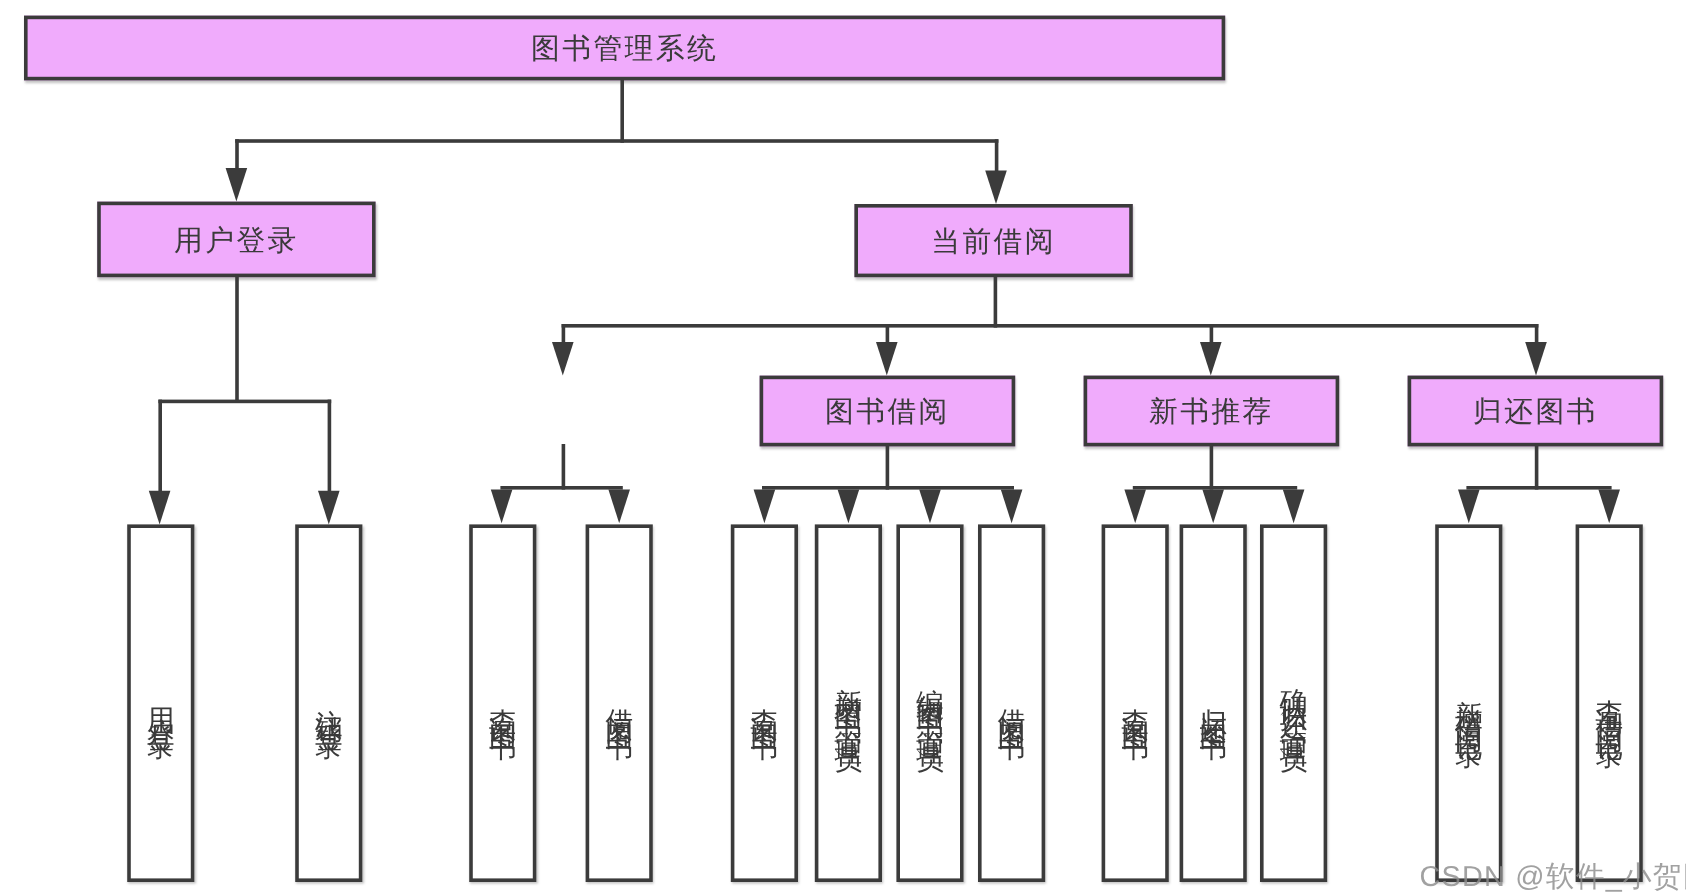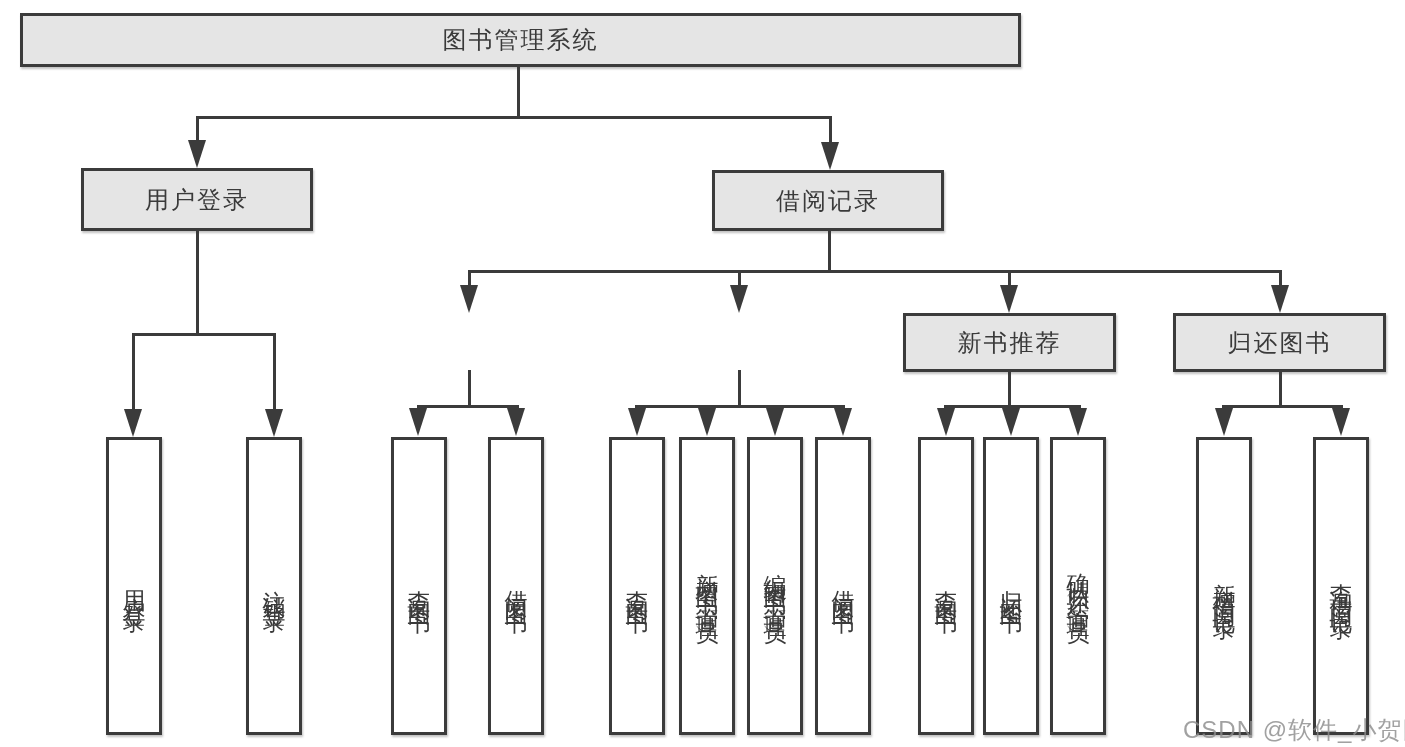--- a/index.html
+++ b/index.html
@@ -5,21 +5,21 @@
   html,body{margin:0;padding:0;background:#ffffff;}
   body{
     font-family:"Liberation Sans","DejaVu Sans",sans-serif;
     width:1405px;height:747px;position:relative;overflow:hidden;
     color:#3a3a3a;
   }
   .stage{position:absolute;left:0;top:0;width:1405px;height:747px;}
 
   
   .node{
-    position:absolute;background:#e5e5e5;border:3px solid #3b3b3b;
+    position:absolute;background:#f0abfc;border:3px solid #3b3b3b;
     box-sizing:border-box;display:flex;align-items:center;justify-content:center;
     box-shadow:1px 2px 2px rgba(120,120,120,0.45);
   }
   .node .lbl{font-size:24px;letter-spacing:2px;color:#3a3a3a;white-space:nowrap;}
   .leaf{
     position:absolute;background:#ffffff;border:3px solid #3b3b3b;
     box-sizing:border-box;top:437px;width:56px;height:298px;
     display:flex;align-items:center;justify-content:center;
     writing-mode:vertical-rl;text-orientation:mixed;
     box-shadow:1px 2px 2px rgba(120,120,120,0.45);
@@ -104,23 +104,26 @@
 <div class="stage">
 
   <div class="node" id="b-root">
     <span class="lbl">图书管理系统</span>
   </div>
 
   <div class="node" id="b-login">
     <span class="lbl">用户登录</span>
   </div>
   <div class="node" id="b-mgmt">
-    <span class="lbl">借阅记录</span>
-  </div>
-
+    <span class="lbl">当前借阅</span>
+  </div>
+
+  <div class="node" id="b-borrowgrp">
+    <span class="lbl">图书借阅</span>
+  </div>
   <div class="node" id="b-currentgrp">
     <span class="lbl">新书推荐</span>
   </div>
   <div class="node" id="b-recordgrp">
     <span class="lbl">归还图书</span>
   </div>
 
   <div class="leaf" id="b-l1">
     <span class="lbl">用户登录</span>
   </div>

